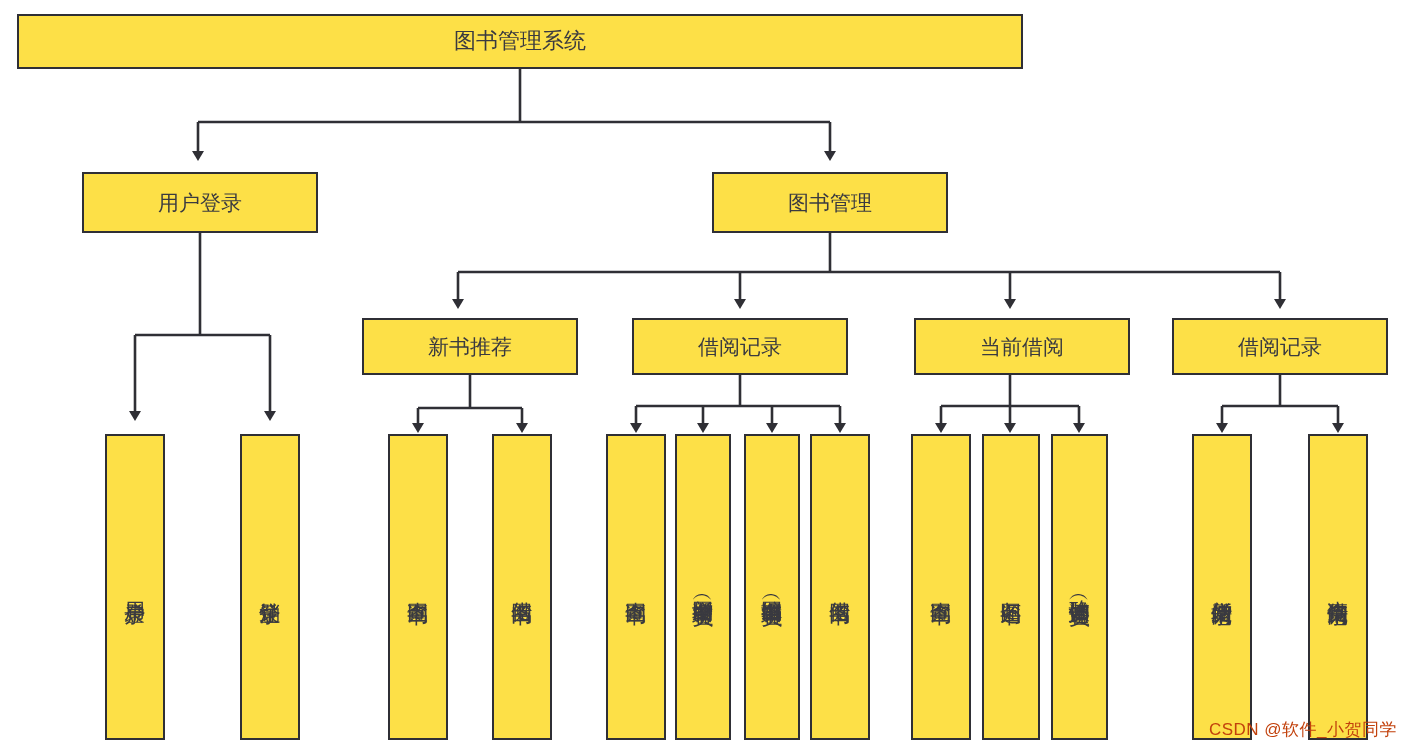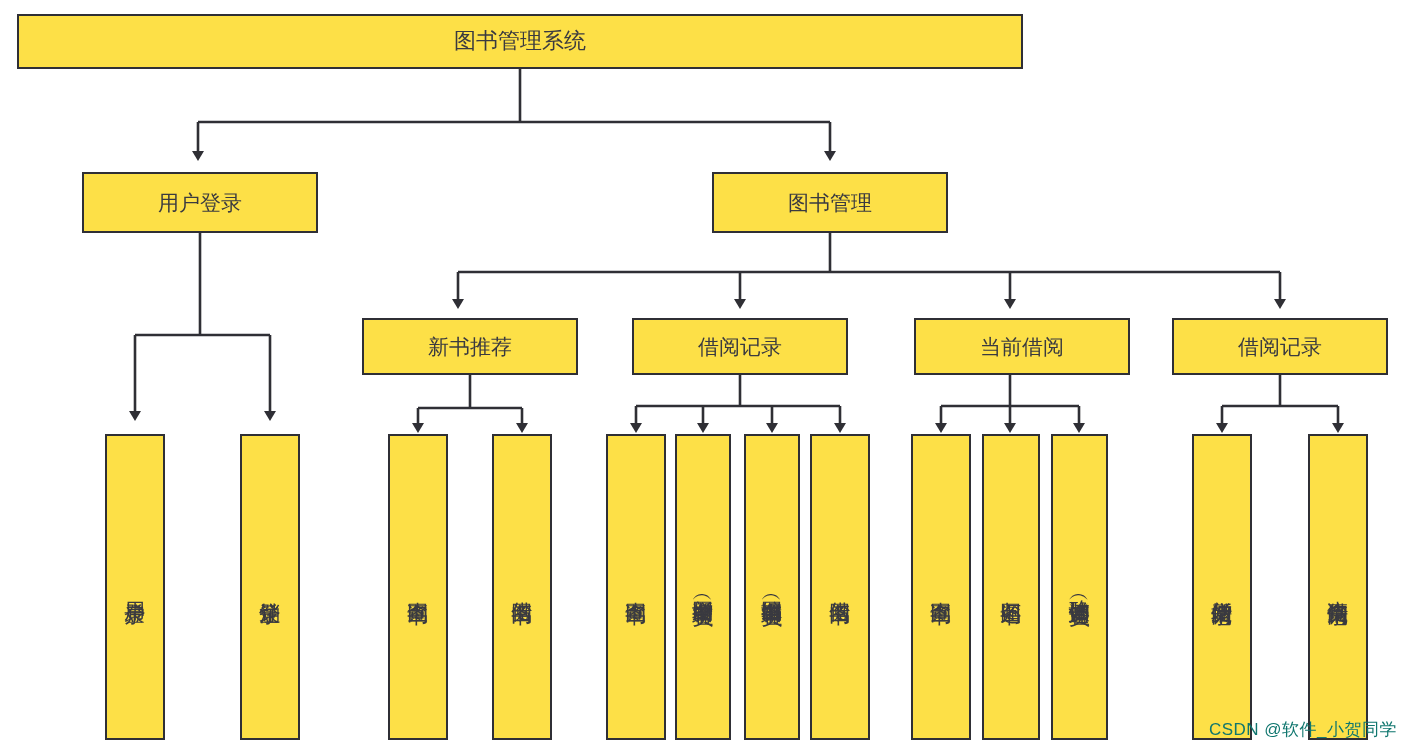--- a/index.html
+++ b/index.html
@@ -58,21 +58,21 @@
     color: #3a3a40;
   }
   .hlabel {
     white-space: nowrap;
   }
   #watermark {
     position: absolute;
     right: 8px;
     bottom: 6px;
     font-size: 17px;
-    color: #0f766e;
+    color: #c2410c;
     letter-spacing: 0.5px;
     white-space: nowrap;
     z-index: 5;
     margin-left: 43px;
   }
 </style>
 </head>
 <body>
 
 <div id="canvas">

